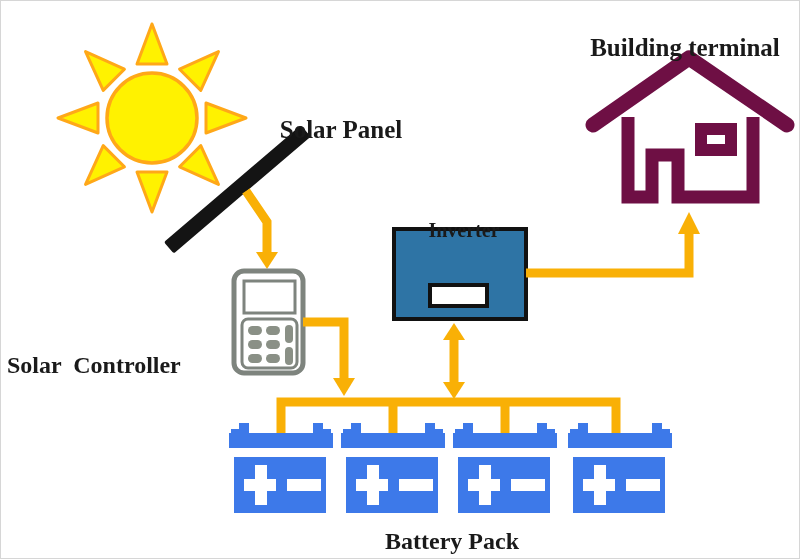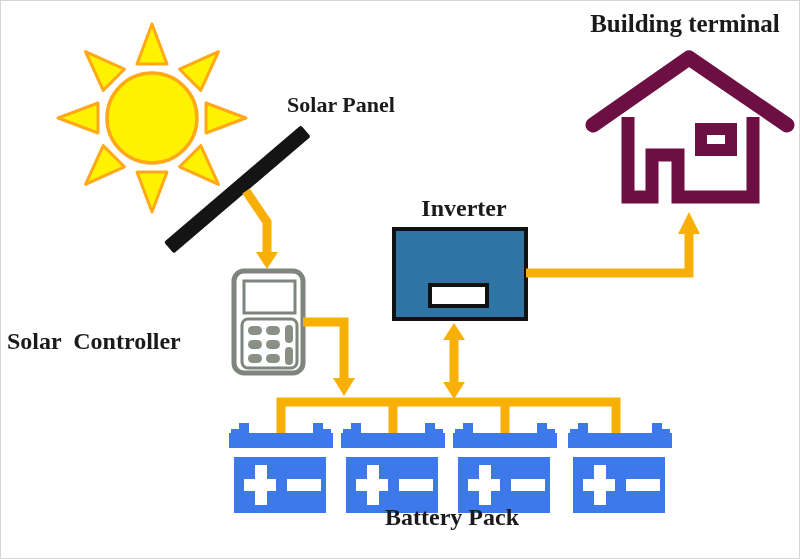--- a/index.html
+++ b/index.html
@@ -12,24 +12,25 @@
     overflow:hidden;
     font-family:"Liberation Serif","DejaVu Serif",serif;
   }
   .diagram-svg{position:absolute;left:0;top:0;width:800px;height:559px;}
   .lbl{
     position:absolute;
     font-weight:bold;
     color:#1a1a1a;
     white-space:pre;
     line-height:1.05;
+    margin-top:24px;
   }
-  .lbl-solar{left:270px;top:92px;width:140px;font-size:22px;text-align:center;}
+  .lbl-solar{left:270px;top:92px;width:140px;font-size:25px;text-align:center;}
   .lbl-charge{left:6px;top:328px;width:220px;font-size:24px;text-align:left;}
-  .lbl-inverter{left:402px;top:195px;width:122px;font-size:24px;text-align:center;}
+  .lbl-inverter{left:402px;top:195px;width:122px;font-size:20px;text-align:center;}
   .lbl-building{left:578px;top:10px;width:212px;font-size:25px;text-align:center;}
   .lbl-battery{left:331px;top:504px;width:240px;font-size:24px;text-align:center;}
 </style>
 </head>
 <body>
 
 <div class="canvas">
 
   <svg class="diagram-svg" viewBox="0 0 800 559">
 

